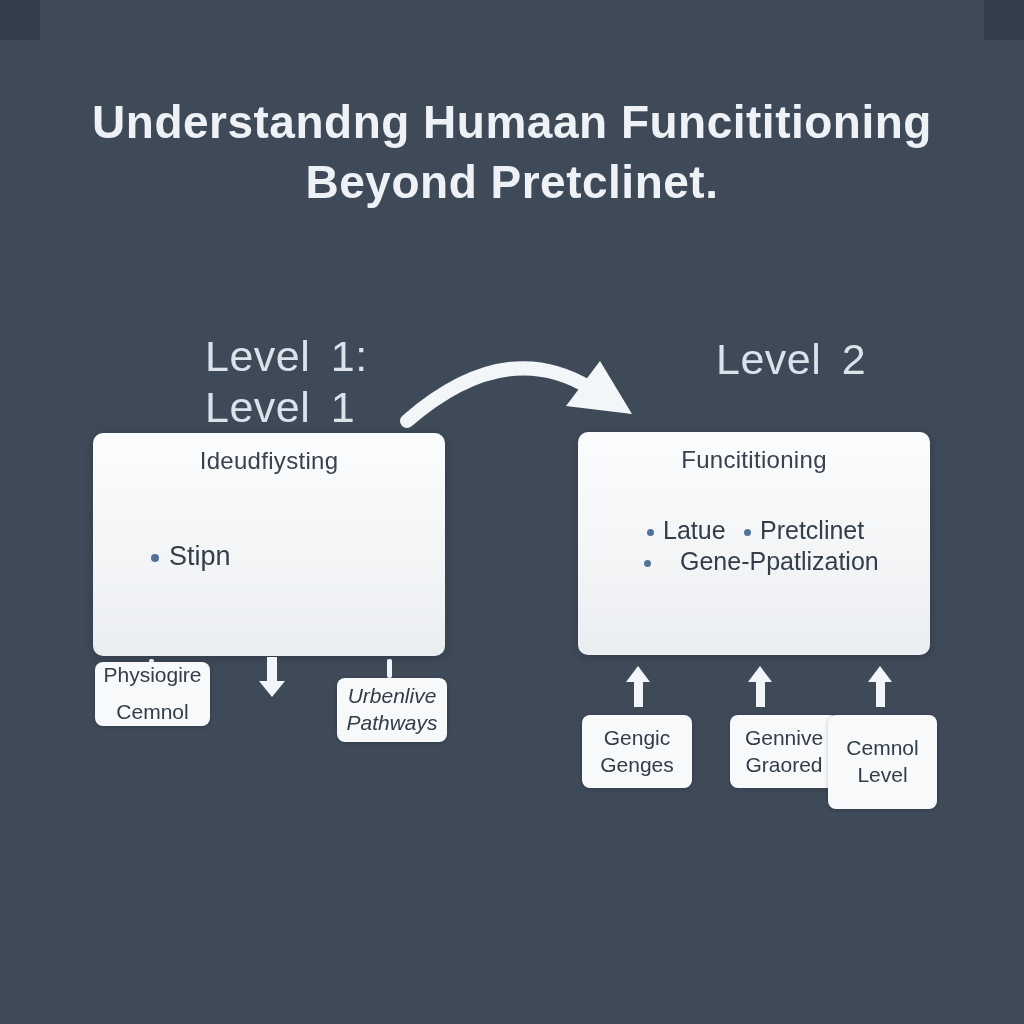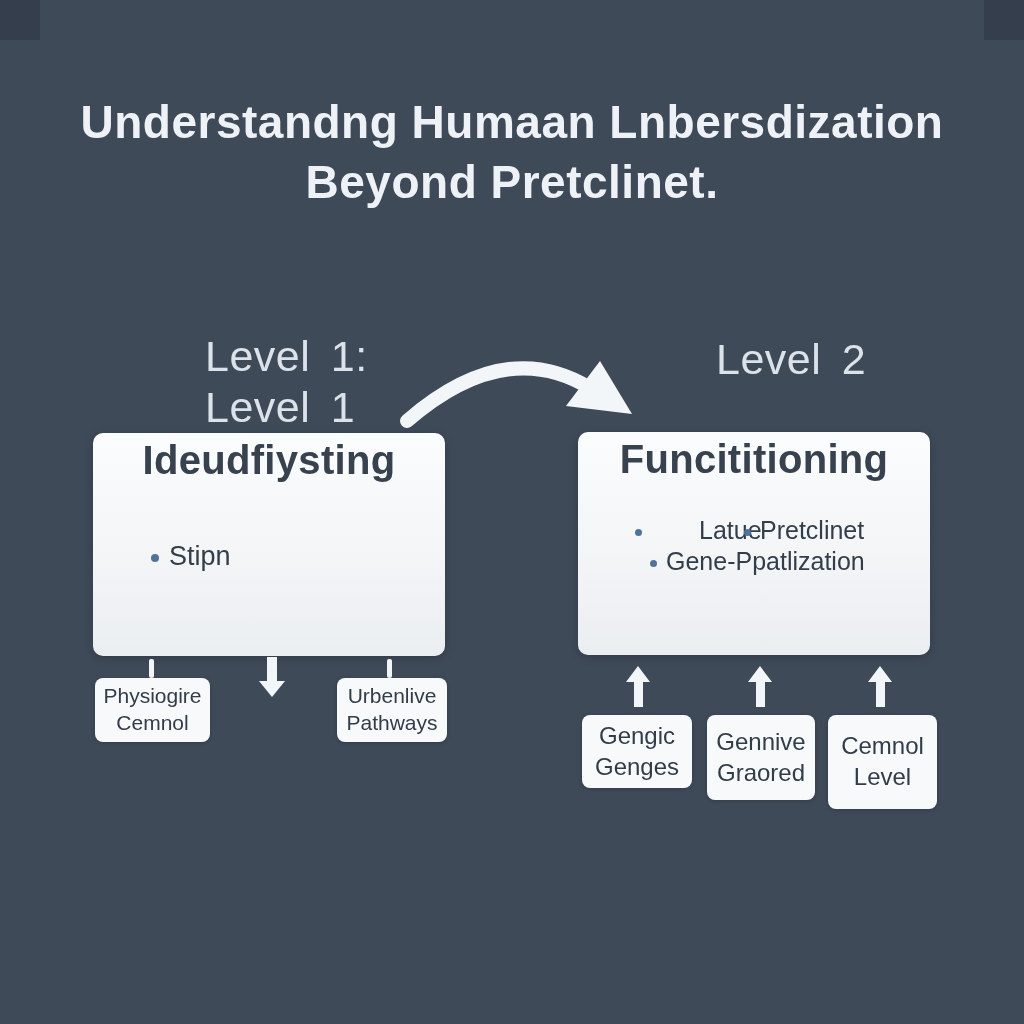--- a/index.html
+++ b/index.html
@@ -39,42 +39,42 @@
     background:linear-gradient(180deg,#fbfcfd 0%,#f3f5f7 55%,#ebeef1 100%);
     border-radius:10px;
     box-shadow:0 2px 8px rgba(10,15,25,.25);
   }
   .bigbox.left{left:93px;top:433px;width:352px;height:223px;}
   .bigbox.right{left:578px;top:432px;width:352px;height:223px;}
 
   .box-heading{
     padding-top:9px;
     text-align:center;
-    font-size:40px;font-weight:700;line-height:37px;
+    font-size:24px;font-weight:400;line-height:37px;
     color:#37424e;letter-spacing:.3px;
   }
 
   .bullet-item{
     position:absolute;
     display:flex;align-items:center;
     color:var(--text_dark,#333e4b);
     white-space:nowrap;
   }
   .dot{
     display:inline-block;flex:0 0 auto;
     width:8px;height:8px;border-radius:50%;
     background:var(--bullet,#527399);
     margin-right:10px;margin-top:3px;
   }
   .bullet-stipn{left:58px;top:108px;font-size:27px;}
   .bullet-sm{font-size:25px;}
   .bullet-sm .dot{width:7px;height:7px;margin-right:9px;}
-  .b-latue{left:57px;top:84px;gap:48px;}
+  .b-latue{left:69px;top:84px;}
   .b-derinatical{left:166px;top:84px;}
-  .b-gene{left:72px;top:115px;}
+  .b-gene{left:66px;top:115px;gap:20px;}
 
   .tick{
     position:absolute;width:5px;height:19px;
     background:var(--arrow,#f3f6f8);border-radius:2px;
   }
   .stem{position:absolute;background:var(--arrow,#f3f6f8);}
   .head-down{
     position:absolute;width:0;height:0;
     border-left:13px solid transparent;border-right:13px solid transparent;
     border-top:16px solid var(--arrow,#f3f6f8);
@@ -89,38 +89,38 @@
     position:absolute;
     background:var(--box_fill,#f7f9fb);
     border-radius:8px;
     box-shadow:0 1px 4px rgba(10,15,25,.22);
     display:flex;flex-direction:column;align-items:center;justify-content:center;
     text-align:center;
     color:#323d4a;
     line-height:1.28;
   }
   .smallbox.lft{font-size:21px;}
-  .smallbox.rgt{font-size:24px;align-items:center;}
-  .sb-l1{left:95px;top:678px;width:115px;height:64px;}
+  .smallbox.rgt{font-size:21px;align-items:center;}
+  .sb-l1{left:95px;top:662px;width:115px;height:64px;justify-content:space-between;}
   .sb-l2{left:218px;top:697px;width:107px;height:50px;}
-  .sb-l3{left:337px;top:678px;width:110px;height:64px;}
+  .sb-l3{left:337px;top:678px;width:110px;height:64px;font-style:italic;}
   .sb-r1{left:582px;top:715px;width:110px;height:73px;}
-  .sb-r2{left:707px;top:715px;width:108px;height:85px;}
+  .sb-r2{left:730px;top:715px;width:108px;height:73px;}
   .sb-r3{left:828px;top:715px;width:109px;height:94px;}
 </style>
 </head>
 <body>
 
 <div class="canvas">
 
   <div class="corner tl"></div>
   <div class="corner tr"></div>
 
   <header class="title">
-    <div>Understandng Humaan Lnbersdization</div>
+    <div>Understandng Humaan Funcititioning</div>
     <div>Beyond Pretclinet.</div>
   </header>
 
   <div class="level-label level1-label">
     <div>Level 1:</div>
     <div>Level 1</div>
   </div>
 
   <div class="level-label level2-label">Level 2</div>
 

